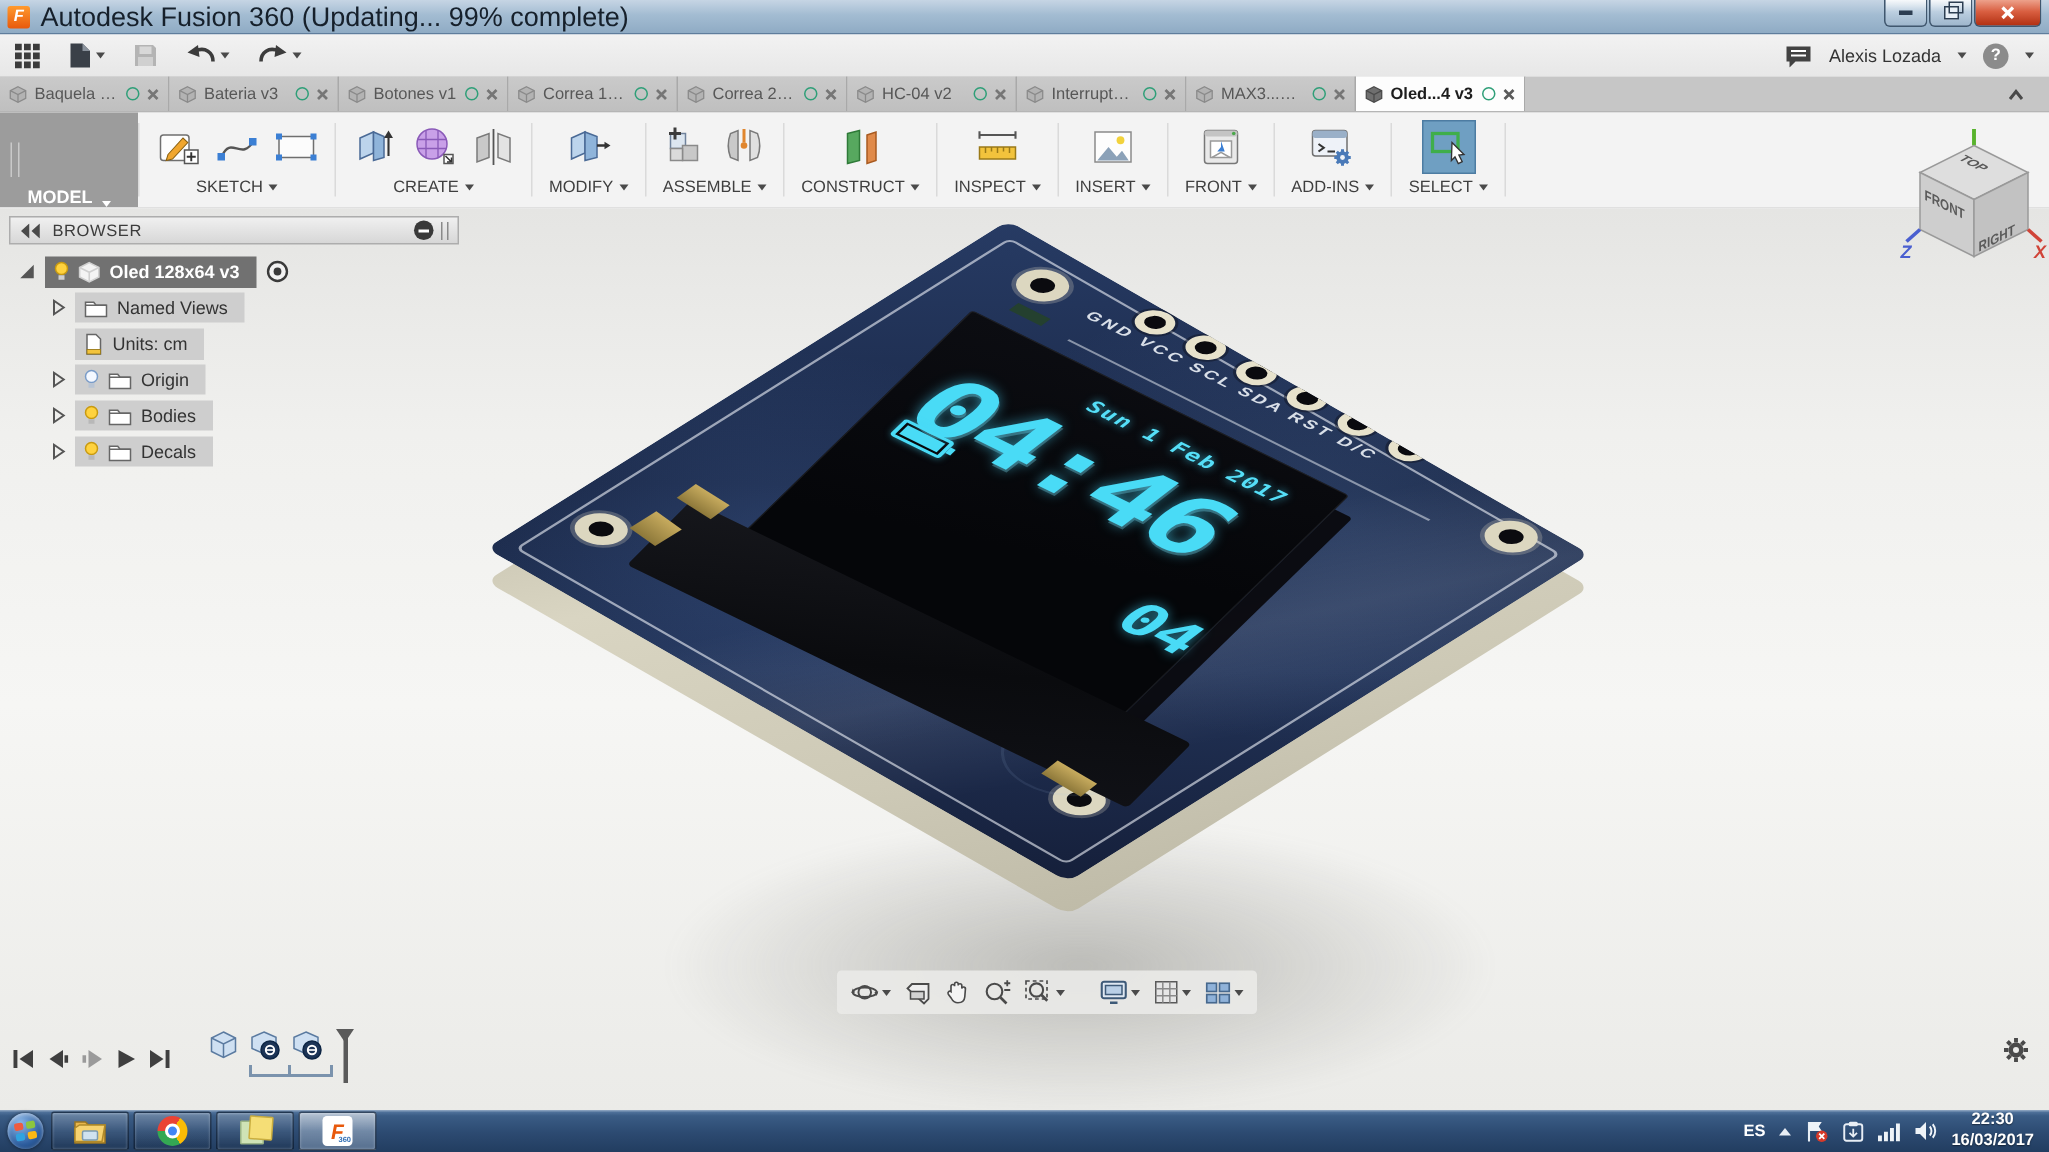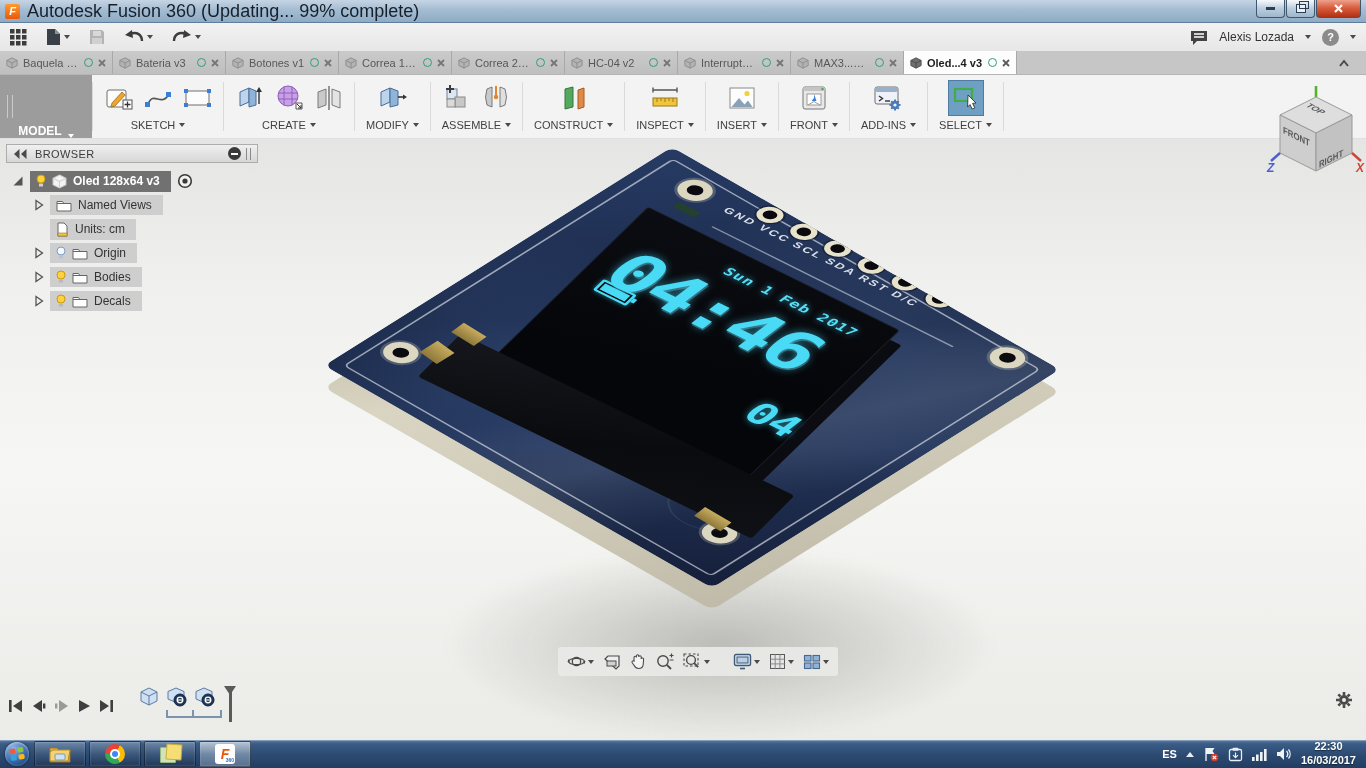--- a/index.html
+++ b/index.html
@@ -55,21 +55,21 @@
   .rgroup{display:flex;flex-direction:column;align-items:center;padding:3px 11px 0;flex:none;}
   .gicons{height:40px;display:flex;align-items:center;gap:9px;}
   .glabel{margin-top:1px;font-size:11px;color:#3f3f3f;display:flex;align-items:center;gap:4px;}
   .select-tile{width:36px;height:36px;background:#6f9fc2;border:1px solid #4d7ca2;display:flex;align-items:center;justify-content:center;box-sizing:border-box;}
 
   
   .canvas{position:absolute;left:0;top:139px;width:1366px;height:601px;overflow:hidden;
     background:linear-gradient(180deg,#e5e5e3 0%,#f0f0ee 25%,#f6f6f4 55%,#ebebe8 100%);}
 
   
-  .bheader{position:absolute;left:6px;top:5px;width:252px;height:19px;background:linear-gradient(#f0f0f0,#d7d7d7);
+  .bheader{position:absolute;left:6px;top:5px;width:300px;height:19px;background:linear-gradient(#f0f0f0,#d7d7d7);
     border:1px solid #adadad;display:flex;align-items:center;gap:8px;padding:0 6px;box-sizing:border-box;justify-content:center;}
   .bh-title{font-size:11px;color:#3c3c3c;letter-spacing:.4px;}
   .bh-right{margin-left:auto;display:flex;align-items:center;gap:5px;}
   .bh-dot{width:13px;height:13px;background:#3a3a3a;border-radius:50%;position:relative;}
   .bh-dot::after{content:"";position:absolute;left:3px;top:5.5px;width:7px;height:2px;background:#fff;}
   .bh-grip{width:3px;height:12px;border-left:1px solid #8a8a8a;border-right:1px solid #8a8a8a;}
   .btree{position:absolute;left:12px;top:30px;font-size:12px;color:#333;}
   .brow{display:flex;align-items:center;gap:6px;height:24px;}
   .brow .ind{width:16px;flex:none;}
   .chip{display:flex;align-items:center;gap:6px;background:#cecece;padding:3px 11px 3px 6px;justify-content:flex-end;}

